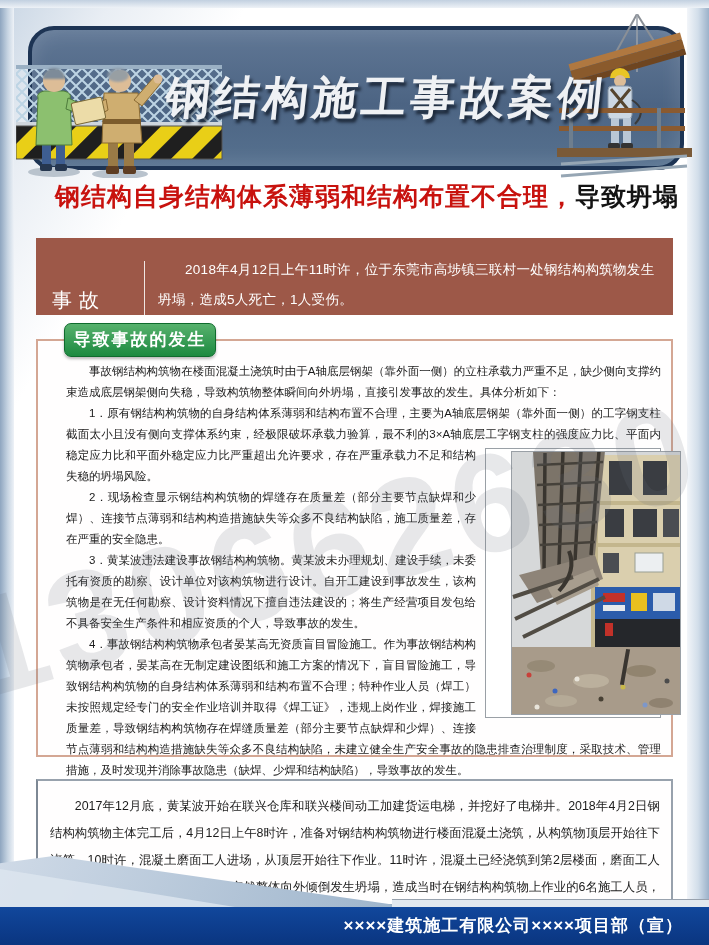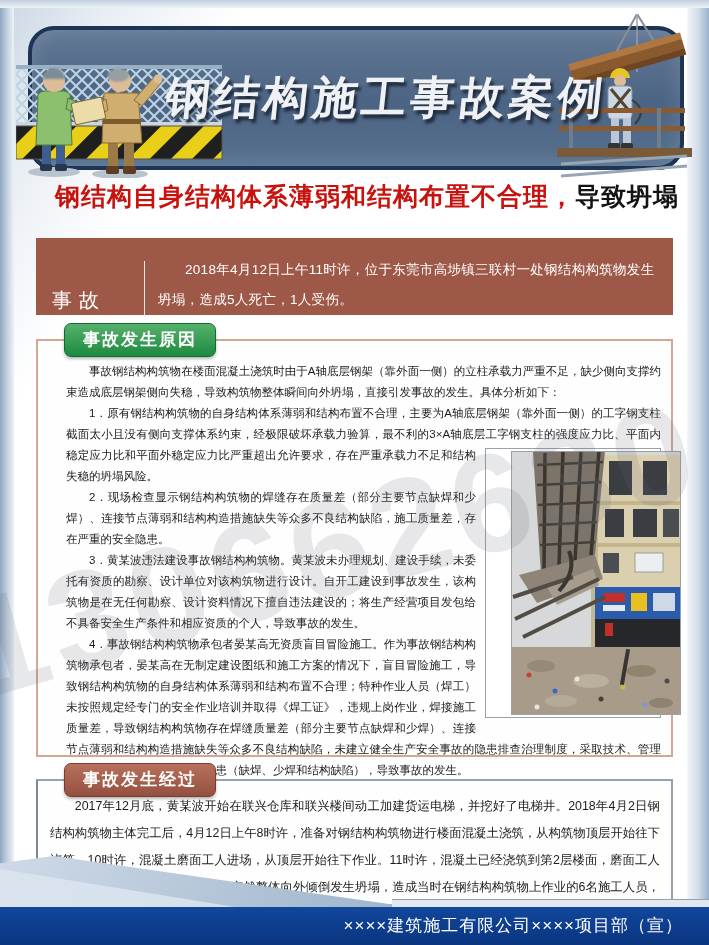--- a/index.html
+++ b/index.html
@@ -61,21 +61,21 @@
   
   .wedge1{position:absolute;left:0;top:856px;width:410px;height:51px;z-index:6;
     background:linear-gradient(115deg,#cfdae7,#9db4cb);
     clip-path:polygon(0 14%,13% 0,100% 100%,0 100%);}
   .wedge2{position:absolute;left:0;top:869px;width:235px;height:38px;z-index:6;
     background:#dce5ef;clip-path:polygon(0 0,100% 100%,0 100%);opacity:.85;}
   .bottom-strip{position:absolute;left:392px;top:899px;width:317px;height:8px;z-index:6;
     background:#e2e8ef;border-top:1px solid #98a2ae;}
   
   .footer{position:absolute;left:0;top:907px;width:709px;height:38px;z-index:8;
-    background:linear-gradient(180deg,#11479c,#0a3580);color:#fff;font-weight:normal;
+    background:linear-gradient(180deg,#11479c,#0a3580);color:#fff;font-weight:bold;
     font-size:17px;line-height:38px;text-align:right;box-sizing:border-box;
     padding-right:26px;letter-spacing:1px;}
 </style>
 </head>
 <body>
 
 <div class="poster">
 
   <div class="frame-left"></div>
   <div class="frame-right"></div>
@@ -169,21 +169,21 @@
   </div>
 
   <div class="overview">
     <div class="ov-label">
       <div>事故</div>
     </div>
     <div class="ov-div"></div>
     <div class="ov-text">2018年4月12日上午11时许，位于东莞市高埗镇三联村一处钢结构构筑物发生坍塌，造成5人死亡，1人受伤。</div>
   </div>
 
-  <div class="sec-header hdr-cause">事故发生原因</div>
+  <div class="sec-header hdr-cause">导致事故的发生</div>
   <div class="box box-cause">
     <div class="body-text">
       <p>事故钢结构构筑物在楼面混凝土浇筑时由于A轴底层钢架（靠外面一侧）的立柱承载力严重不足，缺少侧向支撑约束造成底层钢架侧向失稳，导致构筑物整体瞬间向外坍塌，直接引发事故的发生。具体分析如下：</p>
       <p><span>1．原有钢结构构筑物的自身结构体系薄弱和结构布置不合理，主要为A轴底层钢架（靠外面一侧）的工字钢支柱截面太小且没有侧向支撑体系约束，经极限破坏承载力验算，最不利的3×A轴底层工字钢支柱的强度应力比、平面内稳定应力比和平面外稳</span><span class="photo-float"><svg width="170" height="264" viewBox="0 0 170 264">
         <rect width="170" height="264" fill="#d6d8d9"></rect>
         <g>
           <rect x="80" y="4" width="90" height="192" fill="#dacfae"></rect>
           <rect x="80" y="4" width="7" height="192" fill="#c4b88f"></rect>
           <rect x="98" y="10" width="23" height="34" fill="#3a3d42"></rect>
           <rect x="132" y="10" width="24" height="34" fill="#3a3d42"></rect>
@@ -231,21 +231,20 @@
           <rect x="112" y="198" width="4" height="36" fill="#393530" transform="rotate(10 114 216)"></rect>
         </g>
         <rect x="0.5" y="0.5" width="169" height="263" fill="none" stroke="#9aa0a6"></rect>
       </svg></span><span>定应力比严重超出允许要求，存在严重承载力不足和结构失稳的坍塌风险。</span></p>
       <p>2．现场检查显示钢结构构筑物的焊缝存在质量差（部分主要节点缺焊和少焊）、连接节点薄弱和结构构造措施缺失等众多不良结构缺陷，施工质量差，存在严重的安全隐患。</p>
       <p>3．黄某波违法建设事故钢结构构筑物。黄某波未办理规划、建设手续，未委托有资质的勘察、设计单位对该构筑物进行设计。自开工建设到事故发生，该构筑物是在无任何勘察、设计资料情况下擅自违法建设的；将生产经营项目发包给不具备安全生产条件和相应资质的个人，导致事故的发生。</p>
       <p>4．事故钢结构构筑物承包者晏某高无资质盲目冒险施工。作为事故钢结构构筑物承包者，晏某高在无制定建设图纸和施工方案的情况下，盲目冒险施工，导致钢结构构筑物的自身结构体系薄弱和结构布置不合理；特种作业人员（焊工）未按照规定经专门的安全作业培训并取得《焊工证》，违规上岗作业，焊接施工质量差，导致钢结构构筑物存在焊缝质量差（部分主要节点缺焊和少焊）、连接节点薄弱和结构构造措施缺失等众多不良结构缺陷，未建立健全生产安全事故的隐患排查治理制度，采取技术、管理措施，及时发现并消除事故隐患（缺焊、少焊和结构缺陷），导致事故的发生。</p>
     </div>
   </div>
 
-  <div class="sec-header hdr-course">事故发生经过</div>
   <div class="box box-course">
     <div class="course-text">2017年12月底，黄某波开始在联兴仓库和联兴楼间动工加建货运电梯，并挖好了电梯井。2018年4月2日钢结构构筑物主体完工后，4月12日上午8时许，准备对钢结构构筑物进行楼面混凝土浇筑，从构筑物顶层开始往下浇筑。10时许，混凝土磨面工人进场，从顶层开始往下作业。11时许，混凝土已经浇筑到第2层楼面，磨面工人在第5层楼面施工，钢结构构筑物突然整体向外倾倒发生坍塌，造成当时在钢结构构筑物上作业的6名施工人员，1人当场死亡，1人受伤，4人被困。后经现场医务人员</div>
   </div>
 
   <div class="watermark">130662630</div>
 
   <div class="wedge1"></div>
   <div class="wedge2"></div>
   <div class="bottom-strip"></div>
   <div class="footer">

